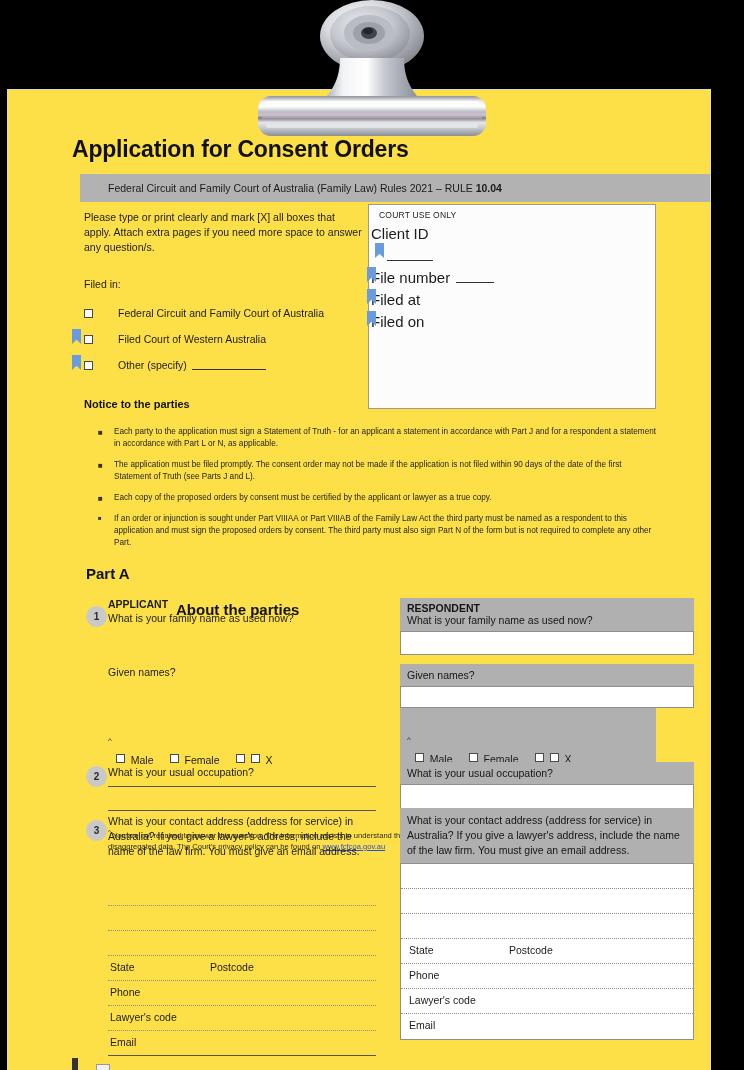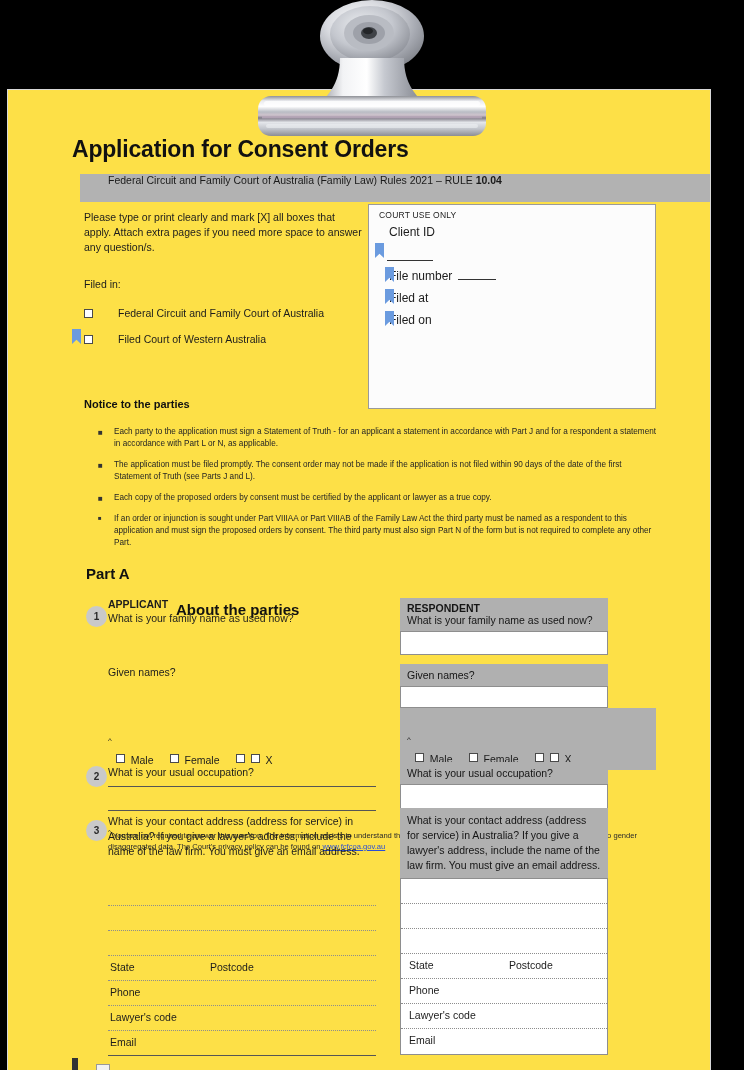--- a/index.html
+++ b/index.html
@@ -30,21 +30,21 @@
     position: absolute; left: 64px; top: 46px;
     font-size: 23px; font-weight: bold; color: #111;
     letter-spacing: -0.2px;
   }
 
   
   .rule-banner {
     position: absolute; left: 72px; top: 84px;
     width: 638px; height: 28px;
     background: #b2b2b2;
-    display: flex; align-items: flex-start;
+    display: flex; align-items: center;
   }
   .rule-banner span {
     font-size: 10.5px; color: #1a1a1a; padding-left: 14px;
   }
   .rule-banner b { font-weight: bold; }
 
   
   .intro {
     position: absolute; left: 76px; top: 120px;
     width: 280px;
@@ -67,21 +67,21 @@
   .opt-label { font-size: 10.5px; color: #1c1c1c; white-space: nowrap; padding-left: 18px; }
   .blankline { display: inline-block; width: 74px; border-bottom: 1px solid #333; margin-left: 5px; height: 9px; }
 
   
   .court-box {
     position: absolute; left: 360px; top: 114px;
     width: 288px; height: 205px;
     border: 1px solid #9a9a9a; background: #fcfcfc;
   }
   .court-title { position: absolute; left: 10px; top: 5px; font-size: 8.5px; color: #222; letter-spacing: .2px; }
-  .court-line { position: absolute; left: 20px; font-size: 12px; color: #1c1c1c; }
+  .court-line { position: absolute; left: 2px; font-size: 15px; color: #1c1c1c; }
   .cmark { position: absolute; width: 9px; height: 15px; background: #6b9bdf;
            clip-path: polygon(0 0, 100% 0, 100% 100%, 50% 72%, 0 100%); left: -4px; }
   .ul-sm { display: inline-block; width: 46px; border-bottom: 1px solid #333; height: 10px; }
   .ul-xs { display: inline-block; width: 38px; border-bottom: 1px solid #333; height: 10px; margin-left: 6px;}
 
   
   .notice-h { position: absolute; left: 76px; top: 308px; font-size: 11px; font-weight: bold; color: #111; }
   .notice-list { position: absolute; left: 90px; top: 336px; width: 560px; }
   .nitem { display: flex; margin-bottom: 9px; }
   .nbul { width: 16px; flex: 0 0 16px; font-size: 8px; color: #333; line-height: 1.45; padding-top: 1px; }
@@ -91,21 +91,21 @@
   .parta-label { position: absolute; left: 78px; top: 475px; font-size: 15px; font-weight: bold; color: #111; }
   .parta-title { position: absolute; left: 168px; top: 475px; font-size: 15px; font-weight: bold; color: #111; margin-top: 36px; }
 
   
   .qnum {
     position: absolute; width: 21px; height: 21px; border-radius: 50%;
     background: #c9c9c9; color: #2a2a2a; font-size: 10px; font-weight: bold;
     display: flex; align-items: center; justify-content: center;
   }
   .colA { position: absolute; left: 100px; width: 268px; }
-  .colR { position: absolute; left: 392px; width: 208px; }
+  .colR { position: absolute; left: 392px; width: 294px; }
 
   .ghead { background: #b0b0b0; padding: 4px 7px 5px 7px; }
   .ghead .hl { font-size: 10.5px; font-weight: bold; color: #151515; display: block; }
   .ghead .ql { font-size: 10.5px; color: #151515; display: block; }
   .gq { background: #b0b0b0; padding: 5px 7px; font-size: 10.5px; color: #151515; }
   .rbox { border: 1px solid #8e8e8e; background: #fff; }
 
   .lbl { font-size: 10.5px; color: #1c1c1c; }
   .lblb { font-size: 10.5px; color: #1c1c1c; font-weight: bold; }
 
@@ -155,20 +155,26 @@
 
     <div class="filed-opts">
       <div class="opt-row">
         <span class="cbox"></span>
         <span class="opt-label">Federal Circuit and Family Court of Australia</span>
       </div>
       <div class="opt-row">
         <span class="bookmark"></span>
         <span class="cbox"></span>
         <span class="opt-label">Filed Court of Western Australia</span>
+      </div>
+      <div class="opt-row">
+        <span class="bookmark"></span>
+        <span class="cbox"></span>
+        <span class="opt-label">Other (specify)</span>
+        <span class="blankline"></span>
       </div>
     </div>
 
     <div class="court-box">
       <div class="court-title">COURT USE ONLY</div>
       <div class="court-line" style="top:20px;">Client ID</div>
       <div style="position:absolute; left:10px; top:42px; width:200px; height:16px;">
         <span class="cmark" style="top:-4px;"></span>
         <span class="ul-sm" style="margin-left:8px;"></span>
       </div>

